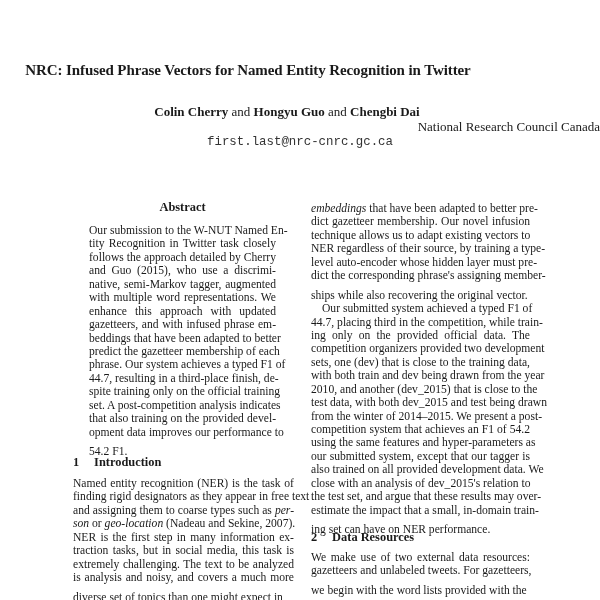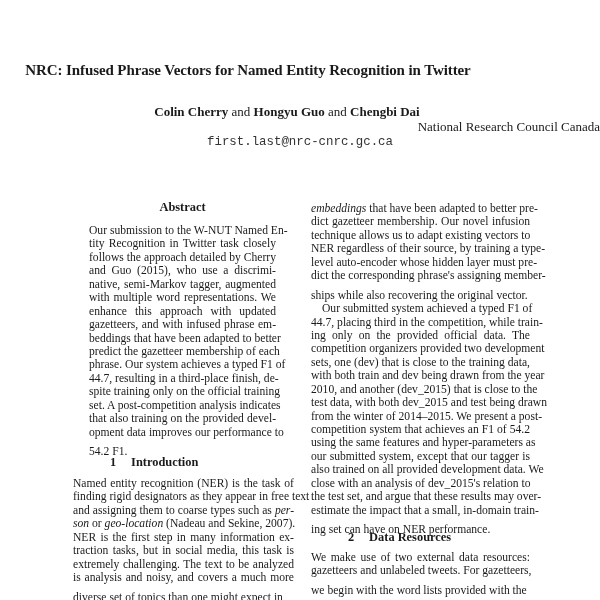--- a/index.html
+++ b/index.html
@@ -16,21 +16,21 @@
               font-weight: bold; font-size: 12.4px; }
   .col { position: absolute; font-size: 11.6px; line-height: 13.45px; text-align: justify;
          hyphens: manual; }
   .col .ln { display: block; white-space: nowrap; text-align: justify; text-align-last: justify; height: 13.45px; }
   .col .ln.last { text-align-last: left; margin-top: 6px; }
   .col .ln.indent { padding-left: 11px; }
   .abstract { top: 224px; left: 89px; width: 187px; }
   .intro { top: 477px; left: 73px; width: 221px; }
   .right1 { top: 202px; left: 311px; width: 219px; }
   .right2 { top: 551px; left: 311px; width: 219px; }
-  .sec-head { position: absolute; font-weight: bold; font-size: 12.4px; margin-left: 37px; }
+  .sec-head { position: absolute; font-weight: bold; font-size: 12.4px; }
   .sec-head .num { display: inline-block; width: 18px; }
   .h-intro { top: 455px; left: 73px; }
   .h-data { top: 530px; left: 311px; }
   i { font-style: italic; margin-top: 12px; }
 </style>
 </head>
 <body>
 
 <div class="title">NRC: Infused Phrase Vectors for Named Entity Recognition in Twitter</div>
 

